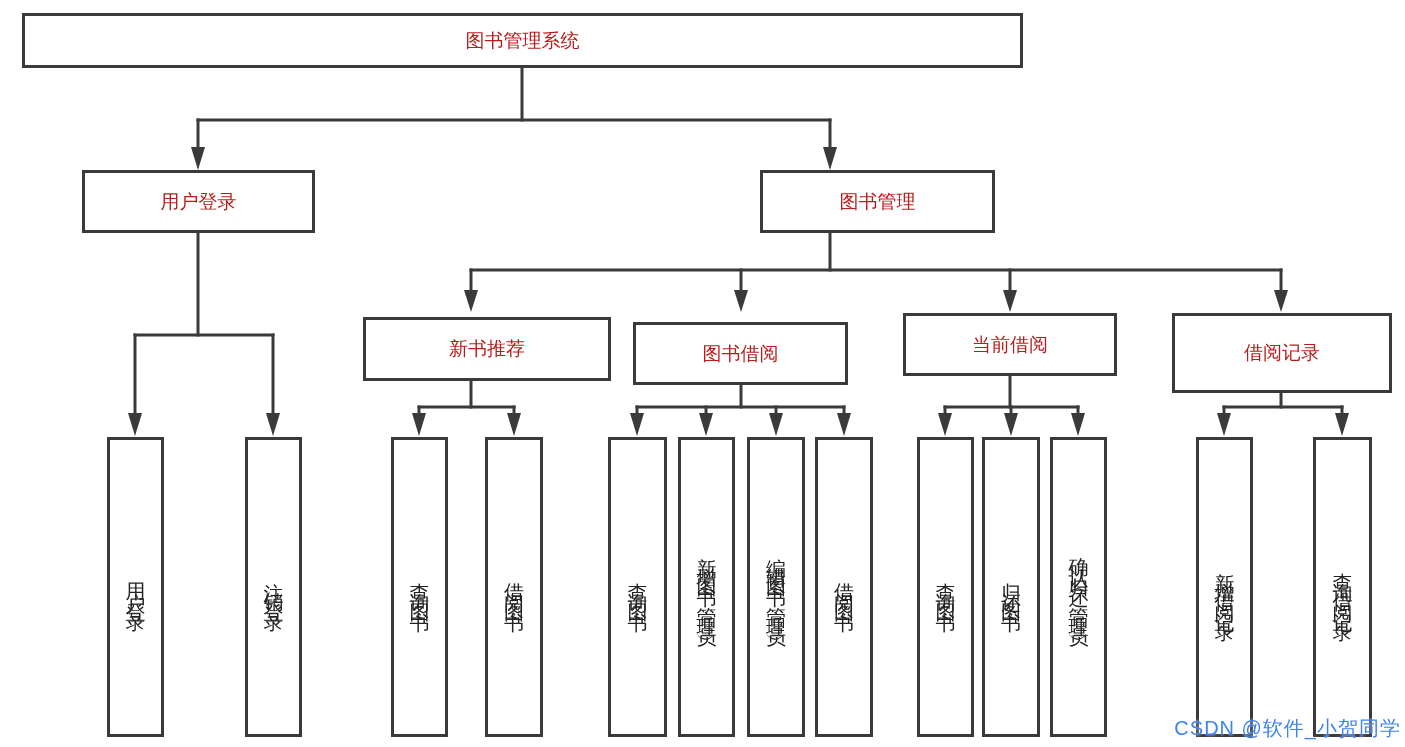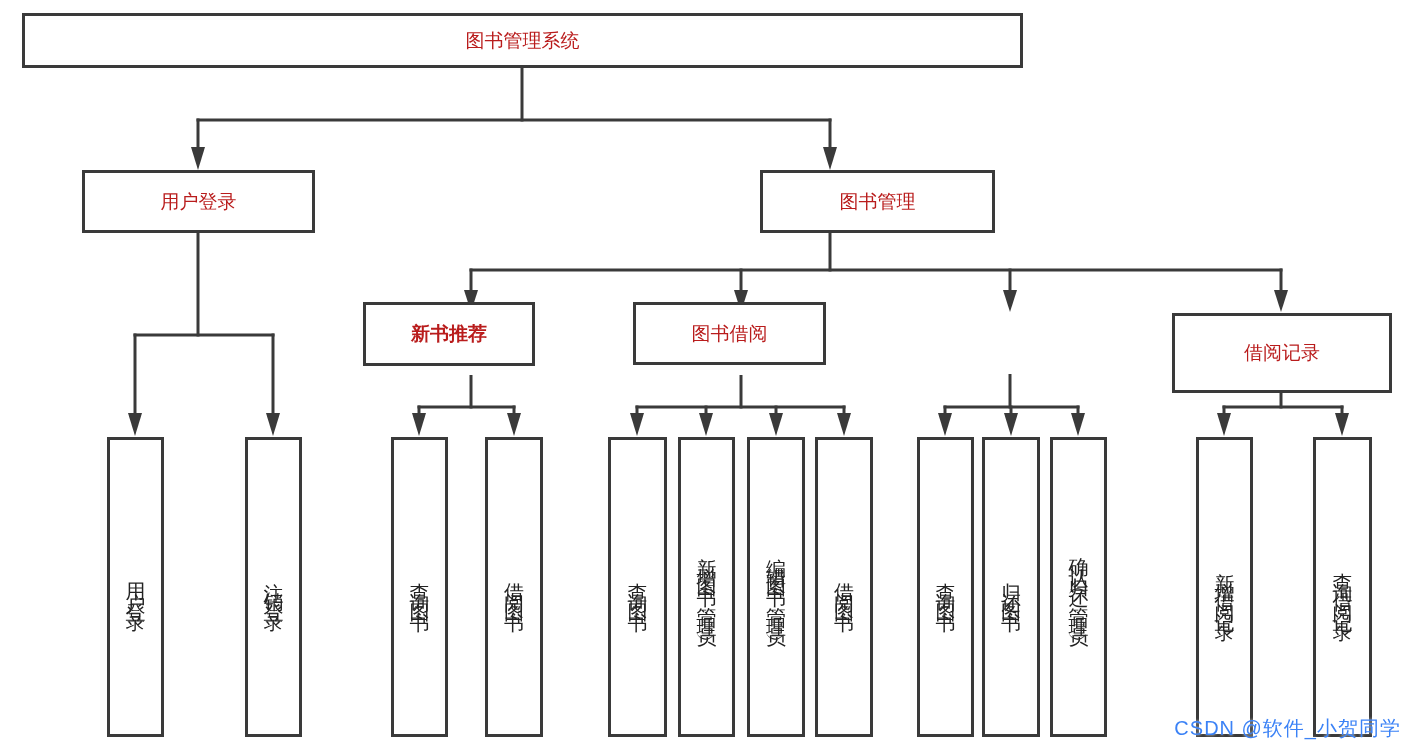--- a/index.html
+++ b/index.html
@@ -95,22 +95,23 @@
       <polygon points="1217,413 1231,413 1224,436"></polygon>
       <polygon points="1335,413 1349,413 1342,436"></polygon>
     </g>
   </svg>
 
   <div class="node" style="left:22px;top:13px;width:1001px;height:55px;">图书管理系统</div>
 
   <div class="node" style="left:82px;top:170px;width:233px;height:63px;">用户登录</div>
   <div class="node" style="left:712px;top:170px;width:235px;height:63px;margin-left:48px;">图书管理</div>
 
-  <div class="node" style="left:363px;top:302px;width:172px;height:64px;font-weight:bold;">新书推荐</div>
-  <div class="node" style="left:633px;top:302px;width:193px;height:63px;">图书借阅</div>
+  <div class="node" style="left:363px;top:317px;width:248px;height:64px;">新书推荐</div>
+  <div class="node" style="left:633px;top:322px;width:215px;height:63px;">图书借阅</div>
+  <div class="node" style="left:903px;top:313px;width:214px;height:63px;">当前借阅</div>
   <div class="node" style="left:1172px;top:313px;width:220px;height:80px;">借阅记录</div>
 
   <div class="leaf" style="left:107px;width:57px;">
     <span class="vtext">用户登录</span>
   </div>
   <div class="leaf" style="left:245px;width:57px;">
     <span class="vtext">注销登录</span>
   </div>
 
   <div class="leaf" style="left:391px;width:57px;">

